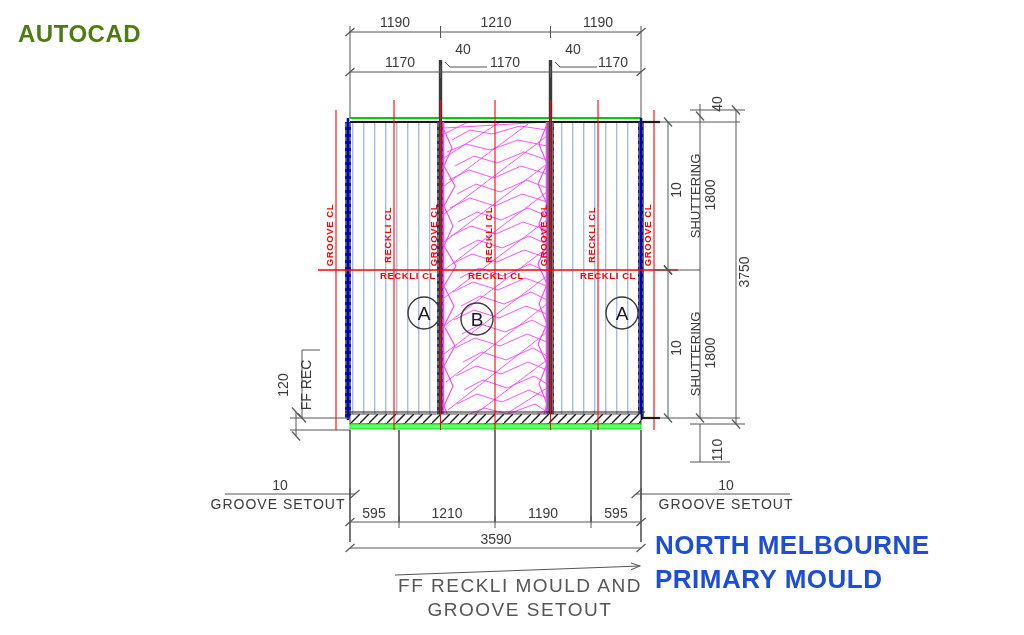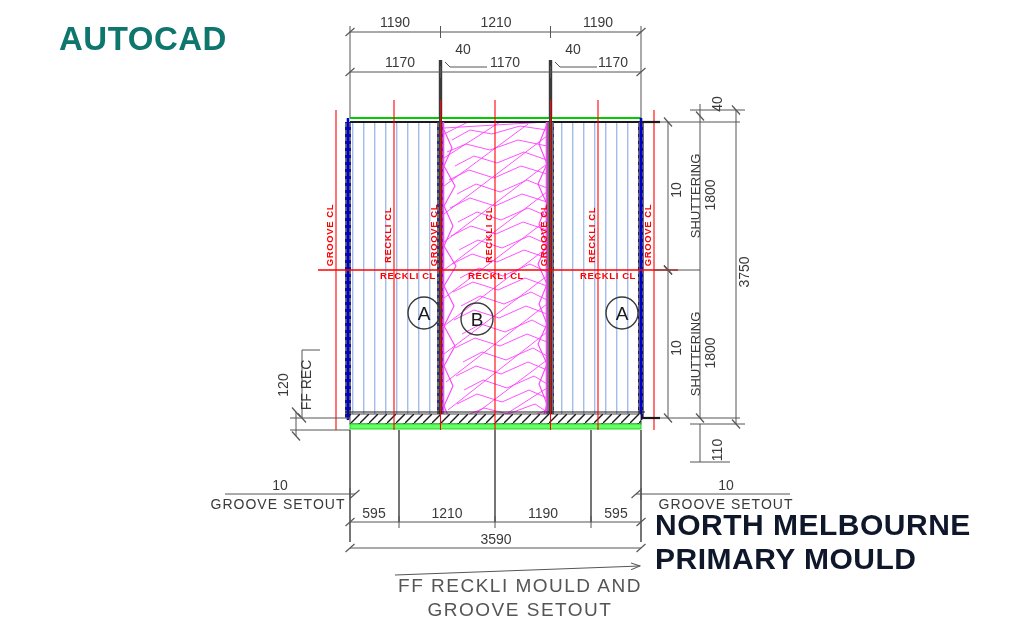--- a/index.html
+++ b/index.html
@@ -1,22 +1,22 @@
 <!DOCTYPE html>
 <html><head>
 <meta charset="utf-8">
 <style>
   html,body{margin:0;padding:0;background:#ffffff;}
   body{width:1024px;height:635px;position:relative;overflow:hidden;
        font-family:"Liberation Sans", sans-serif;}
   #stage{position:absolute;left:0;top:0;width:1024px;height:635px;}
   svg{position:absolute;left:0;top:0;}
   .ovl{position:absolute;font-weight:bold;letter-spacing:0.5px;white-space:nowrap;}
-  #autocad-label{left:18px;top:20px;color:#0f766e;font-size:33px;margin-left:41px;}
-  #school-label{left:655px;top:508px;color:#0f172a;font-size:30px;line-height:34px;}
+  #autocad-label{left:18px;top:20px;color:#4d7c0f;font-size:24px;}
+  #school-label{left:655px;top:528px;color:#1d4ed8;font-size:26px;line-height:34px;}
 </style>
 </head>
 <body>
 
 <div id="stage">
 
 <svg width="1024" height="635" viewBox="0 0 1024 635">
   <defs>
     <pattern id="blueHatch" width="11" height="10" patternUnits="userSpaceOnUse">
       <line x1="0.8" y1="0" x2="0.8" y2="10" stroke="#7b9fe0" stroke-width="1"></line>

